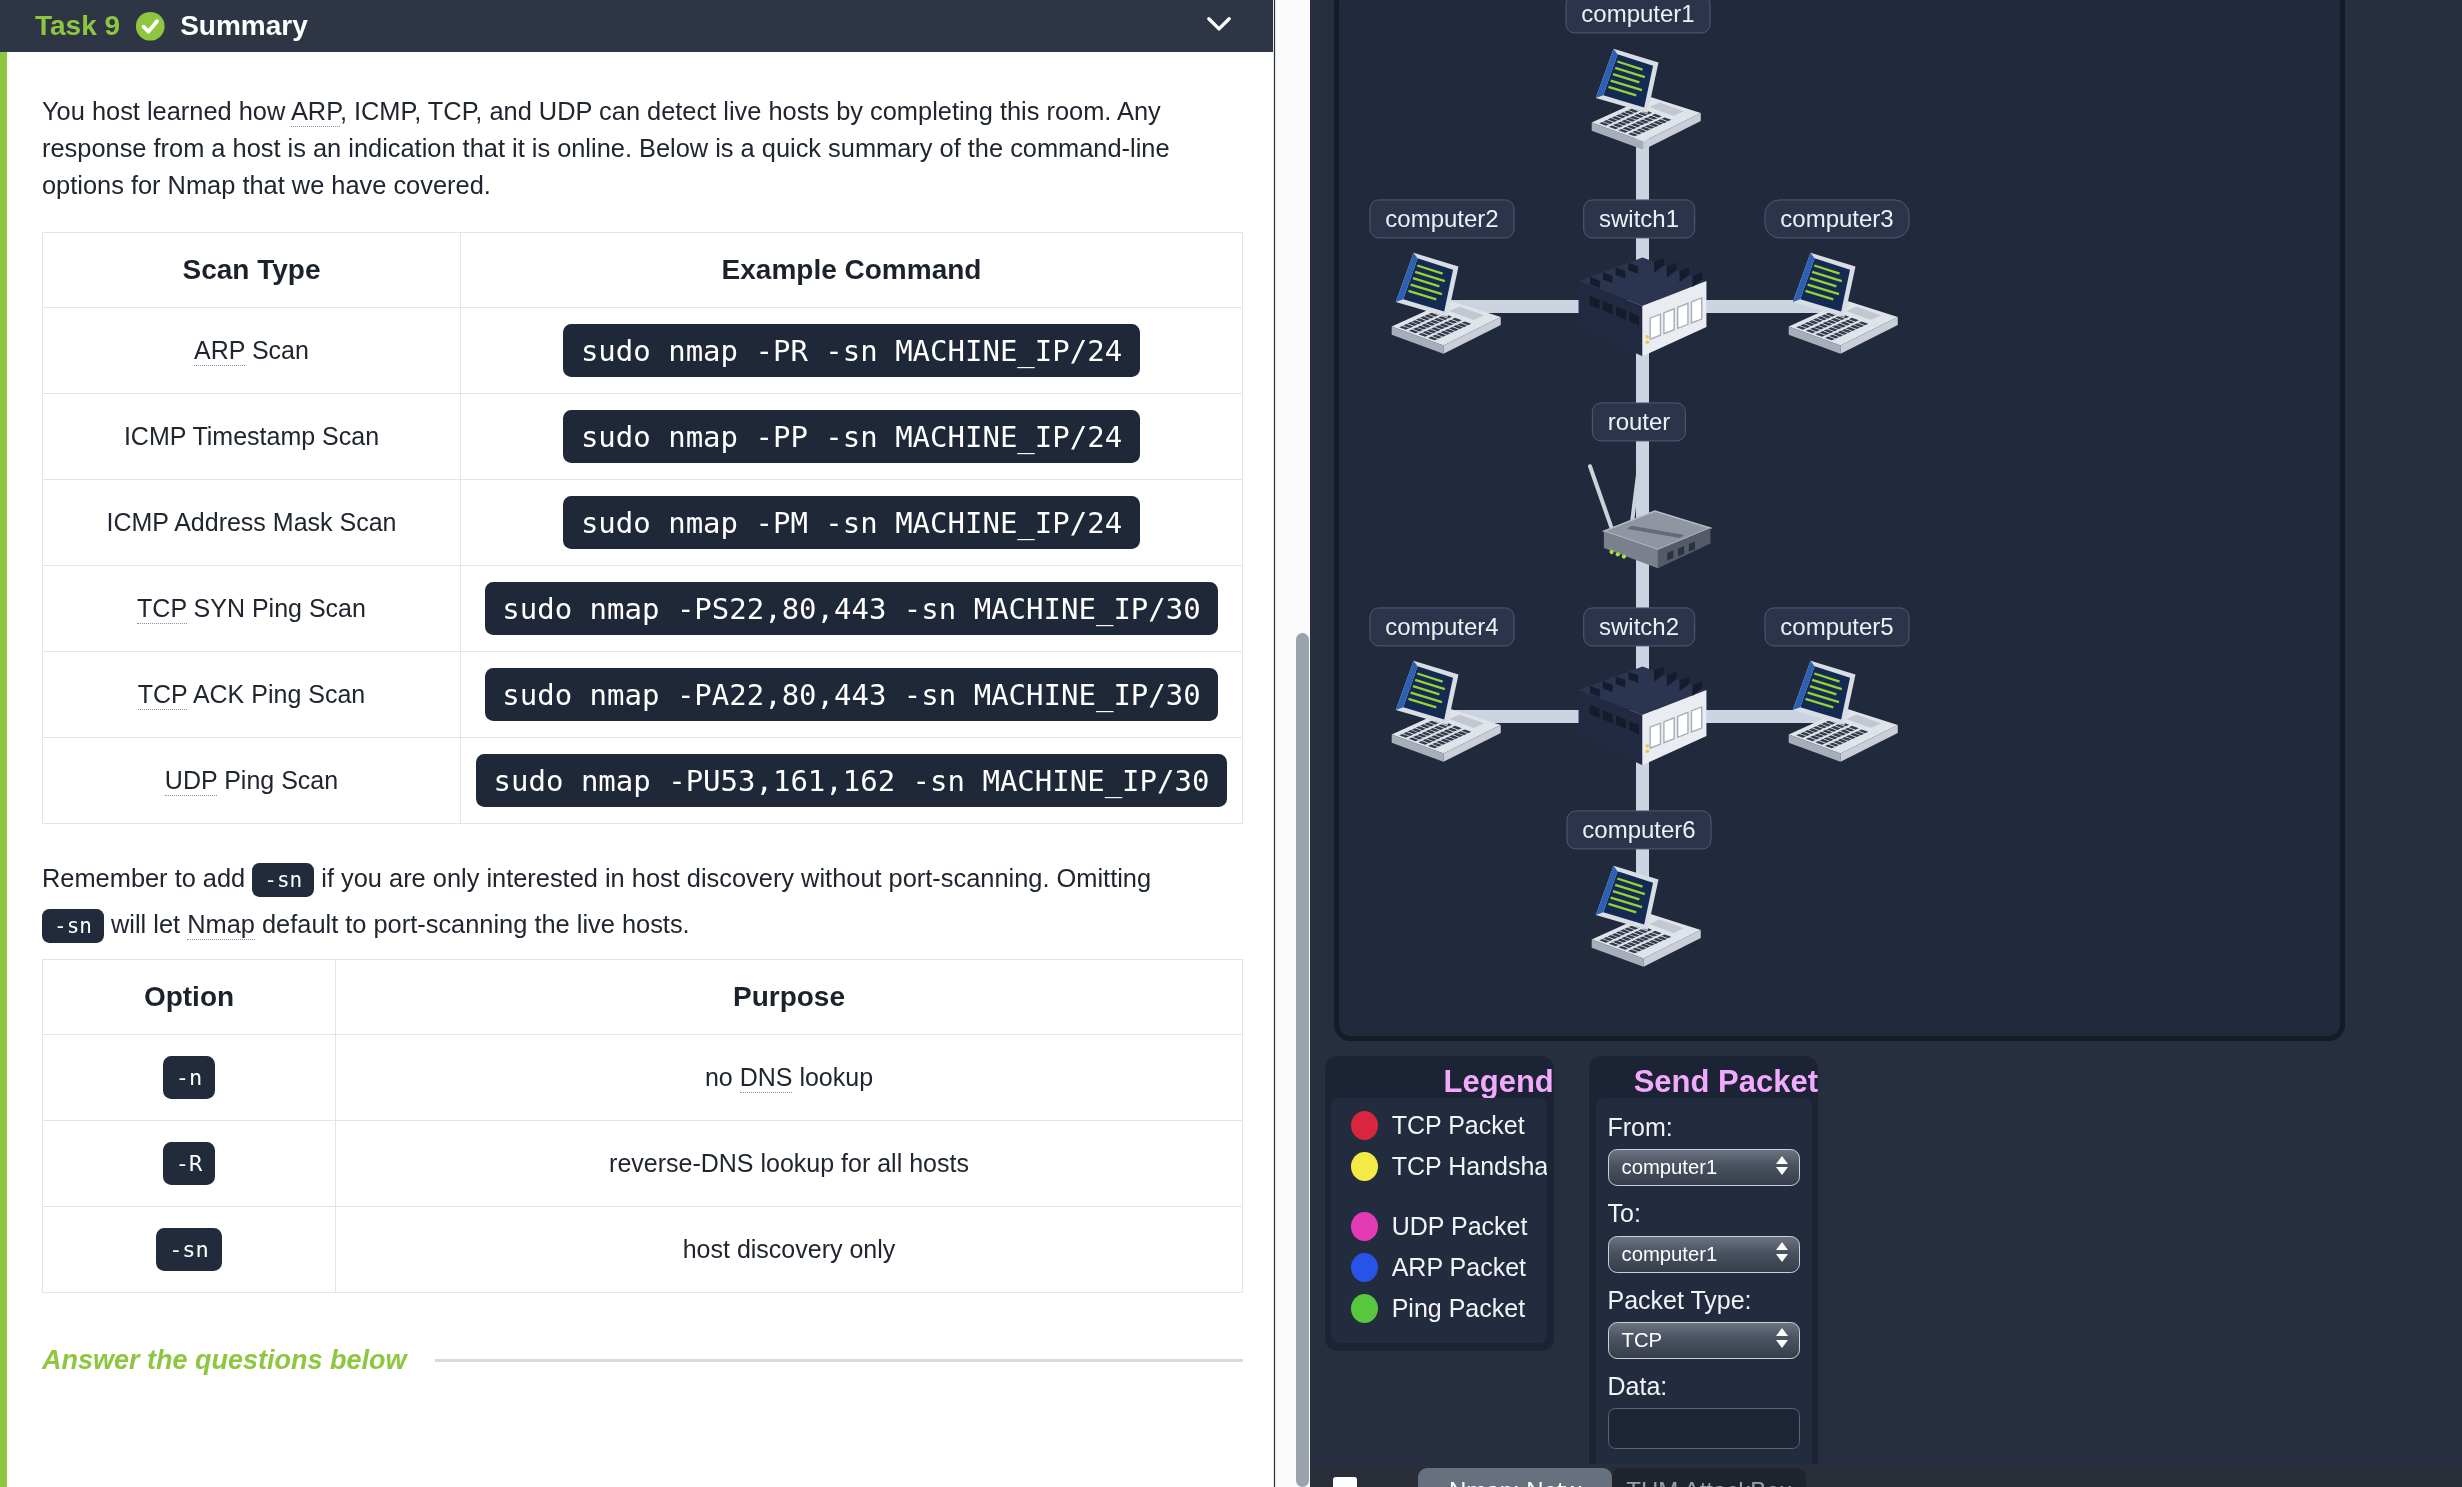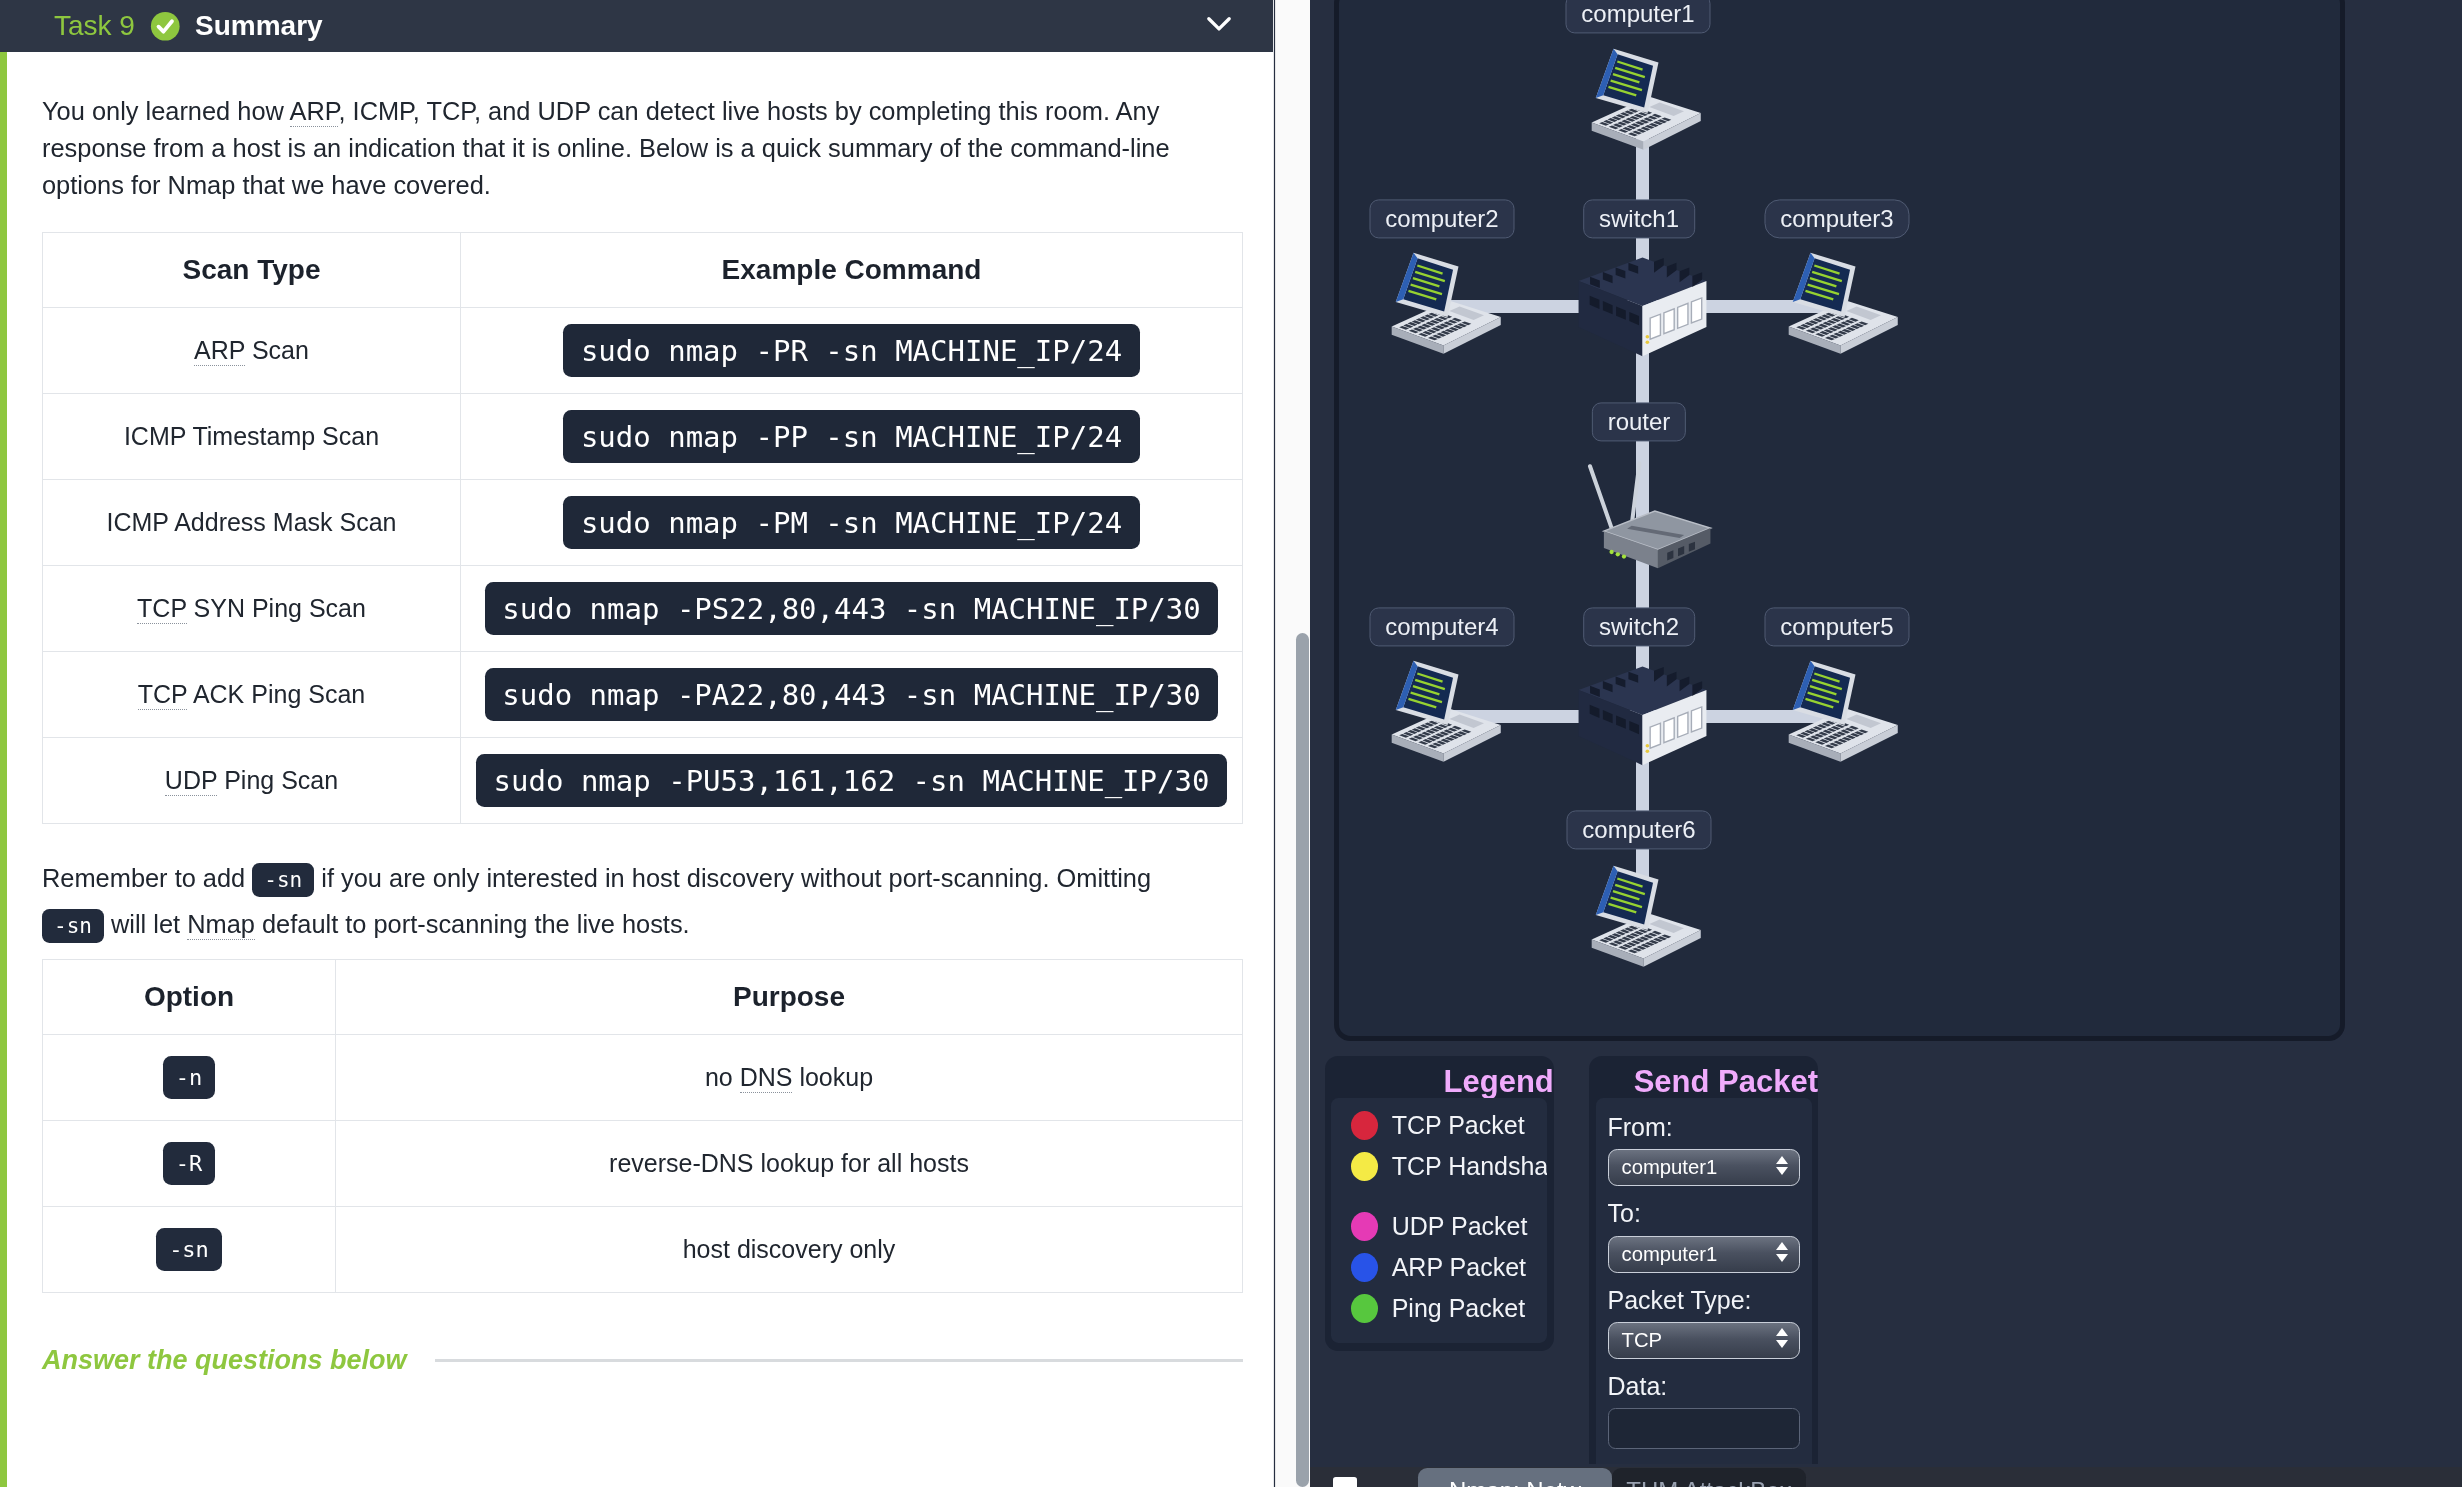--- a/index.html
+++ b/index.html
@@ -4,21 +4,21 @@
 <style>
   html,body{margin:0;padding:0;background:#262e40;}
   #stage{position:relative;width:2462px;height:1487px;overflow:hidden;
          font-family:"Liberation Sans",sans-serif;}
 
   
   #task-panel{position:absolute;left:0;top:0;width:1273px;height:1487px;background:#ffffff;
               border-right:1.8px solid #e3e5e8;}
   #task-header{position:absolute;left:0;top:0;width:100%;height:52px;background:#2e3645;
                display:flex;align-items:center;}
-  .task-label{color:#8ec73f;font-size:28px;font-weight:normal;margin-left:54px;}
+  .task-label{color:#8ec73f;font-size:28px;font-weight:bold;margin-left:35px;}
   .check-wrap{margin-left:14.8px;display:flex;align-items:center;}
   .task-title{color:#ffffff;font-size:28px;font-weight:bold;margin-left:14.8px;}
   .chevron{position:absolute;right:41px;top:14.8px;}
   #green-bar{position:absolute;left:0;top:52px;width:7.4px;height:1435px;background:#8ec73f;}
   #task-content{position:absolute;left:42px;top:52px;width:1201px;}
   .para{color:#20262f;font-size:25.4px;line-height:37px;margin-top:41px;width:1155px;}
   .note{line-height:46px;width:1155px;}
   .dot{border-bottom:1.8px dotted #8b929c;padding-bottom:0.9px;}
   .chip{display:inline-block;background:#222b3c;color:#fff;font-family:"DejaVu Sans Mono",monospace;
         font-size:21px;padding:4.6px 12px;border-radius:7.4px;line-height:1.2;vertical-align:middle;}
@@ -98,21 +98,21 @@
       <span class="task-title">Summary</span>
       <span class="chevron">
         <svg width="26" height="18.5" viewBox="0 0 28 20">
           <polyline points="3,4 14,15 25,4" fill="none" stroke="#ffffff" stroke-width="3.6" stroke-linecap="round" stroke-linejoin="round"></polyline>
         </svg>
       </span>
     </div>
     <div id="green-bar"></div>
 
     <div id="task-content">
-      <div class="para"><span>You only learned how </span><span class="dot">ARP</span><span>, ICMP, TCP, and UDP can detect live hosts by completing this room. Any response from a host is an indication that it is online. Below is a quick summary of the command-line options for Nmap that we have covered.</span></div>
+      <div class="para"><span>You host learned how </span><span class="dot">ARP</span><span>, ICMP, TCP, and UDP can detect live hosts by completing this room. Any response from a host is an indication that it is online. Below is a quick summary of the command-line options for Nmap that we have covered.</span></div>
 
       <table class="ttable" id="scan-table">
         <thead>
           <tr>
             <th style="width:415px">Scan Type</th>
             <th>Example Command</th>
           </tr>
         </thead>
         <tbody id="scan-table-body">
             <tr>

